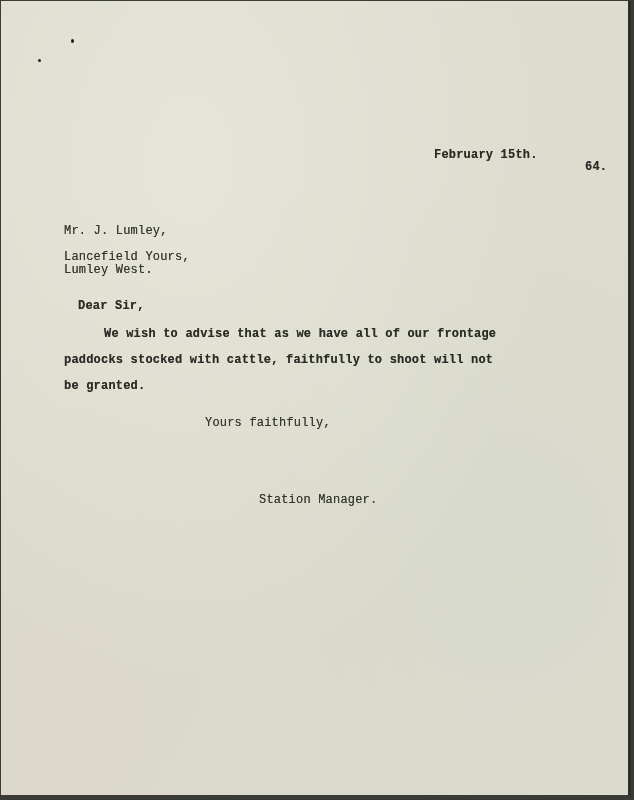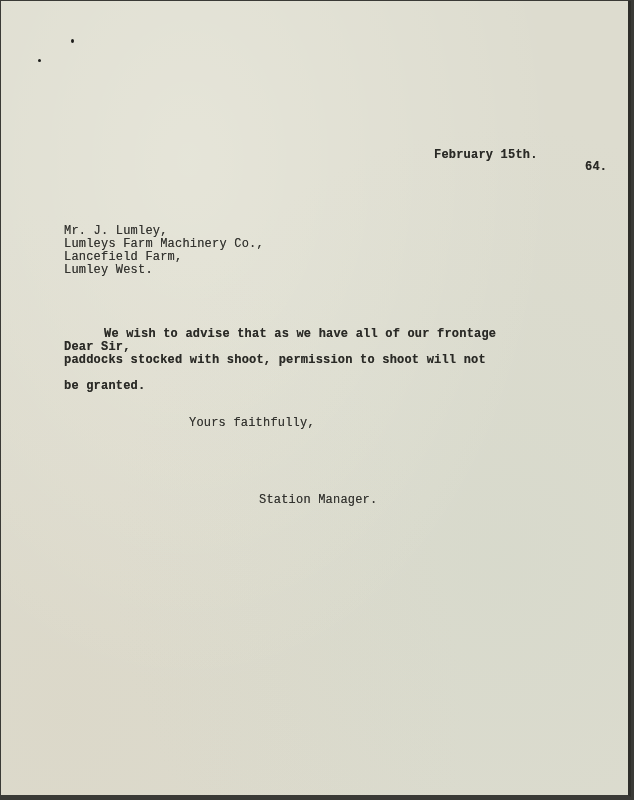--- a/index.html
+++ b/index.html
@@ -52,26 +52,25 @@
 <body>
 
 <div class="page">
   <div class="speck" style="left:70px; top:38px; width:3px; height:4px;"></div>
   <div class="speck" style="left:37px; top:58px; width:3px; height:3px;"></div>
 
   <div class="tw" style="left:433px; top:147px;">February 15th.</div>
   <div class="tw" style="left:584px; top:147px;margin-top:12px;">64.</div>
 
   <div class="tw light" style="left:63px; top:223px;">Mr. J. Lumley,</div>
-  <div class="tw light" style="left:63px; top:236px;">Lumleys Farm Machinery Co.,</div>
-  <div class="tw light" style="left:63px; top:249px;">Lancefield Farm,</div>
+  <div class="tw light" style="left:63px; top:249px;">Lancefield Yours,</div>
   <div class="tw light" style="left:63px; top:262px;">Lumley West.</div>
 
-  <div class="tw" style="left:63px; top:298px;margin-top:41px;">Dear Sir,</div>
+  <div class="tw" style="left:77px; top:298px;">Dear Sir,</div>
 
   <div class="tw" style="left:103px; top:326px;text-align:right;">We wish to advise that as we have all of our frontage</div>
-  <div class="tw" style="left:63px; top:352px;">paddocks stocked with shoot, permission to shoot will not</div>
+  <div class="tw" style="left:63px; top:352px;">paddocks stocked with cattle, faithfully to shoot will not</div>
   <div class="tw" style="left:63px; top:378px;">be granted.</div>
 
-  <div class="tw light" style="left:188px; top:415px;">Yours faithfully,</div>
+  <div class="tw light" style="left:204px; top:415px;">Yours faithfully,</div>
 
   <div class="tw light" style="left:258px; top:492px;">Station Manager.</div>
 </div>
 
 </body></html>

